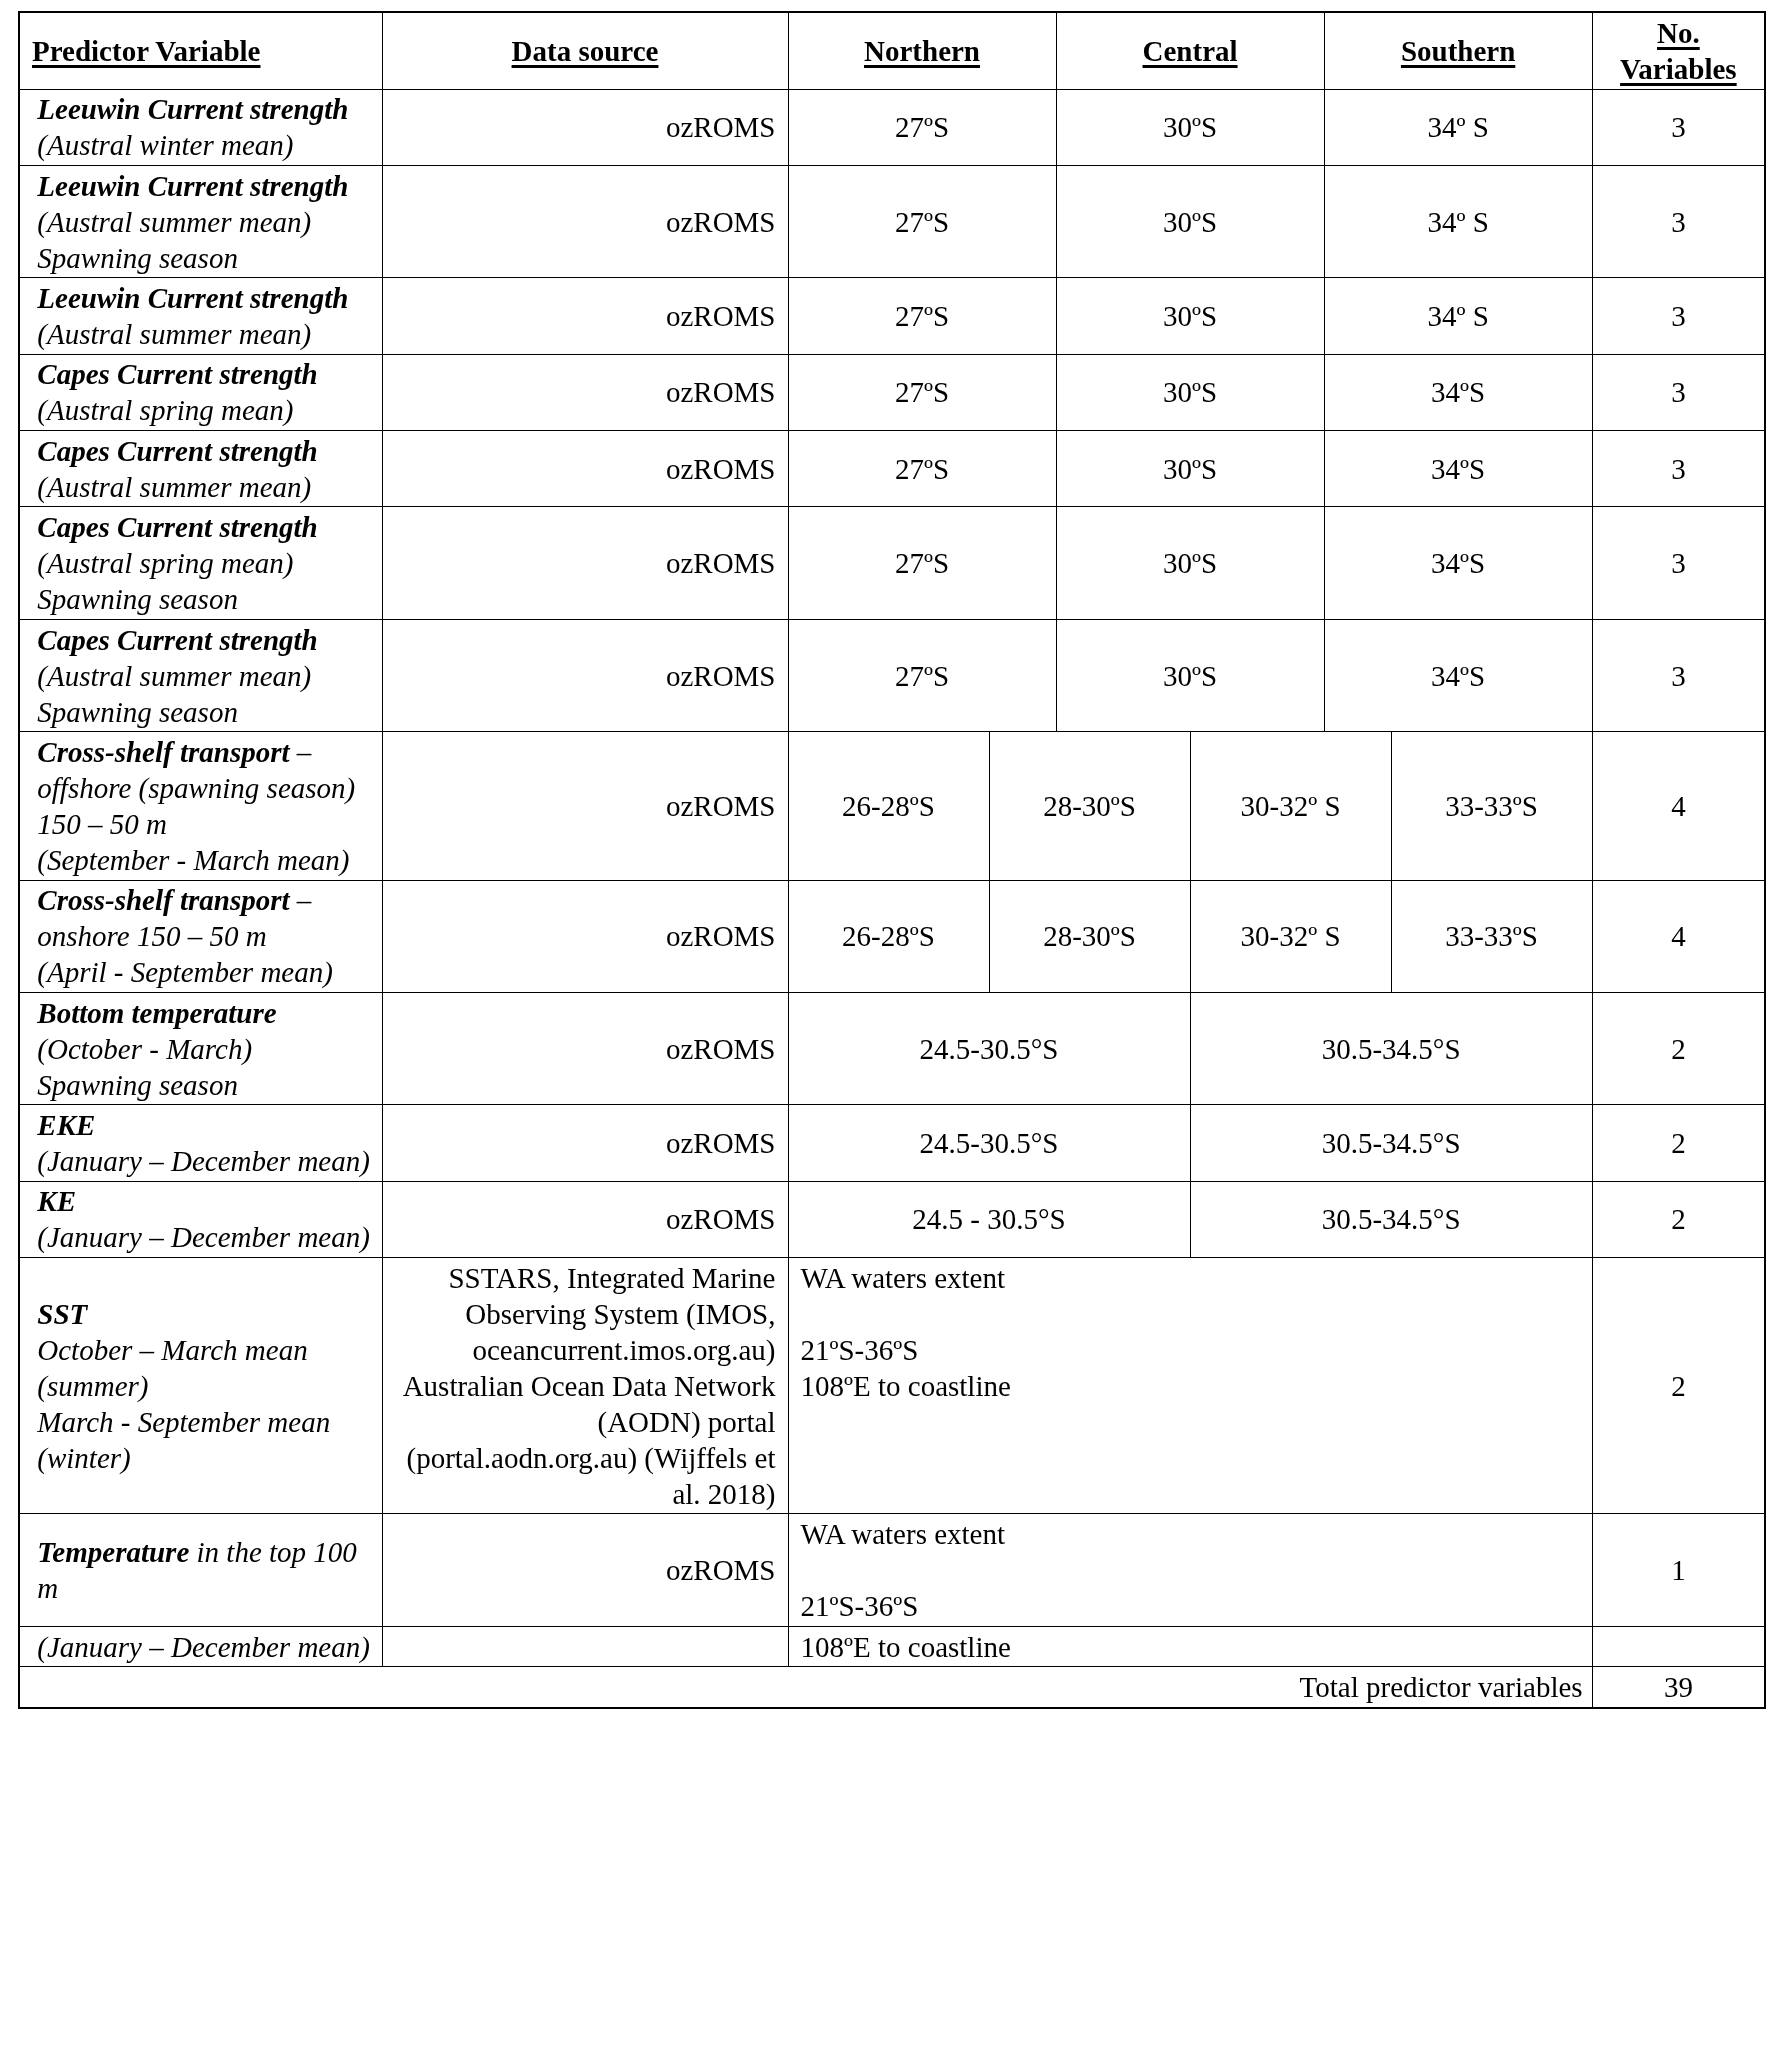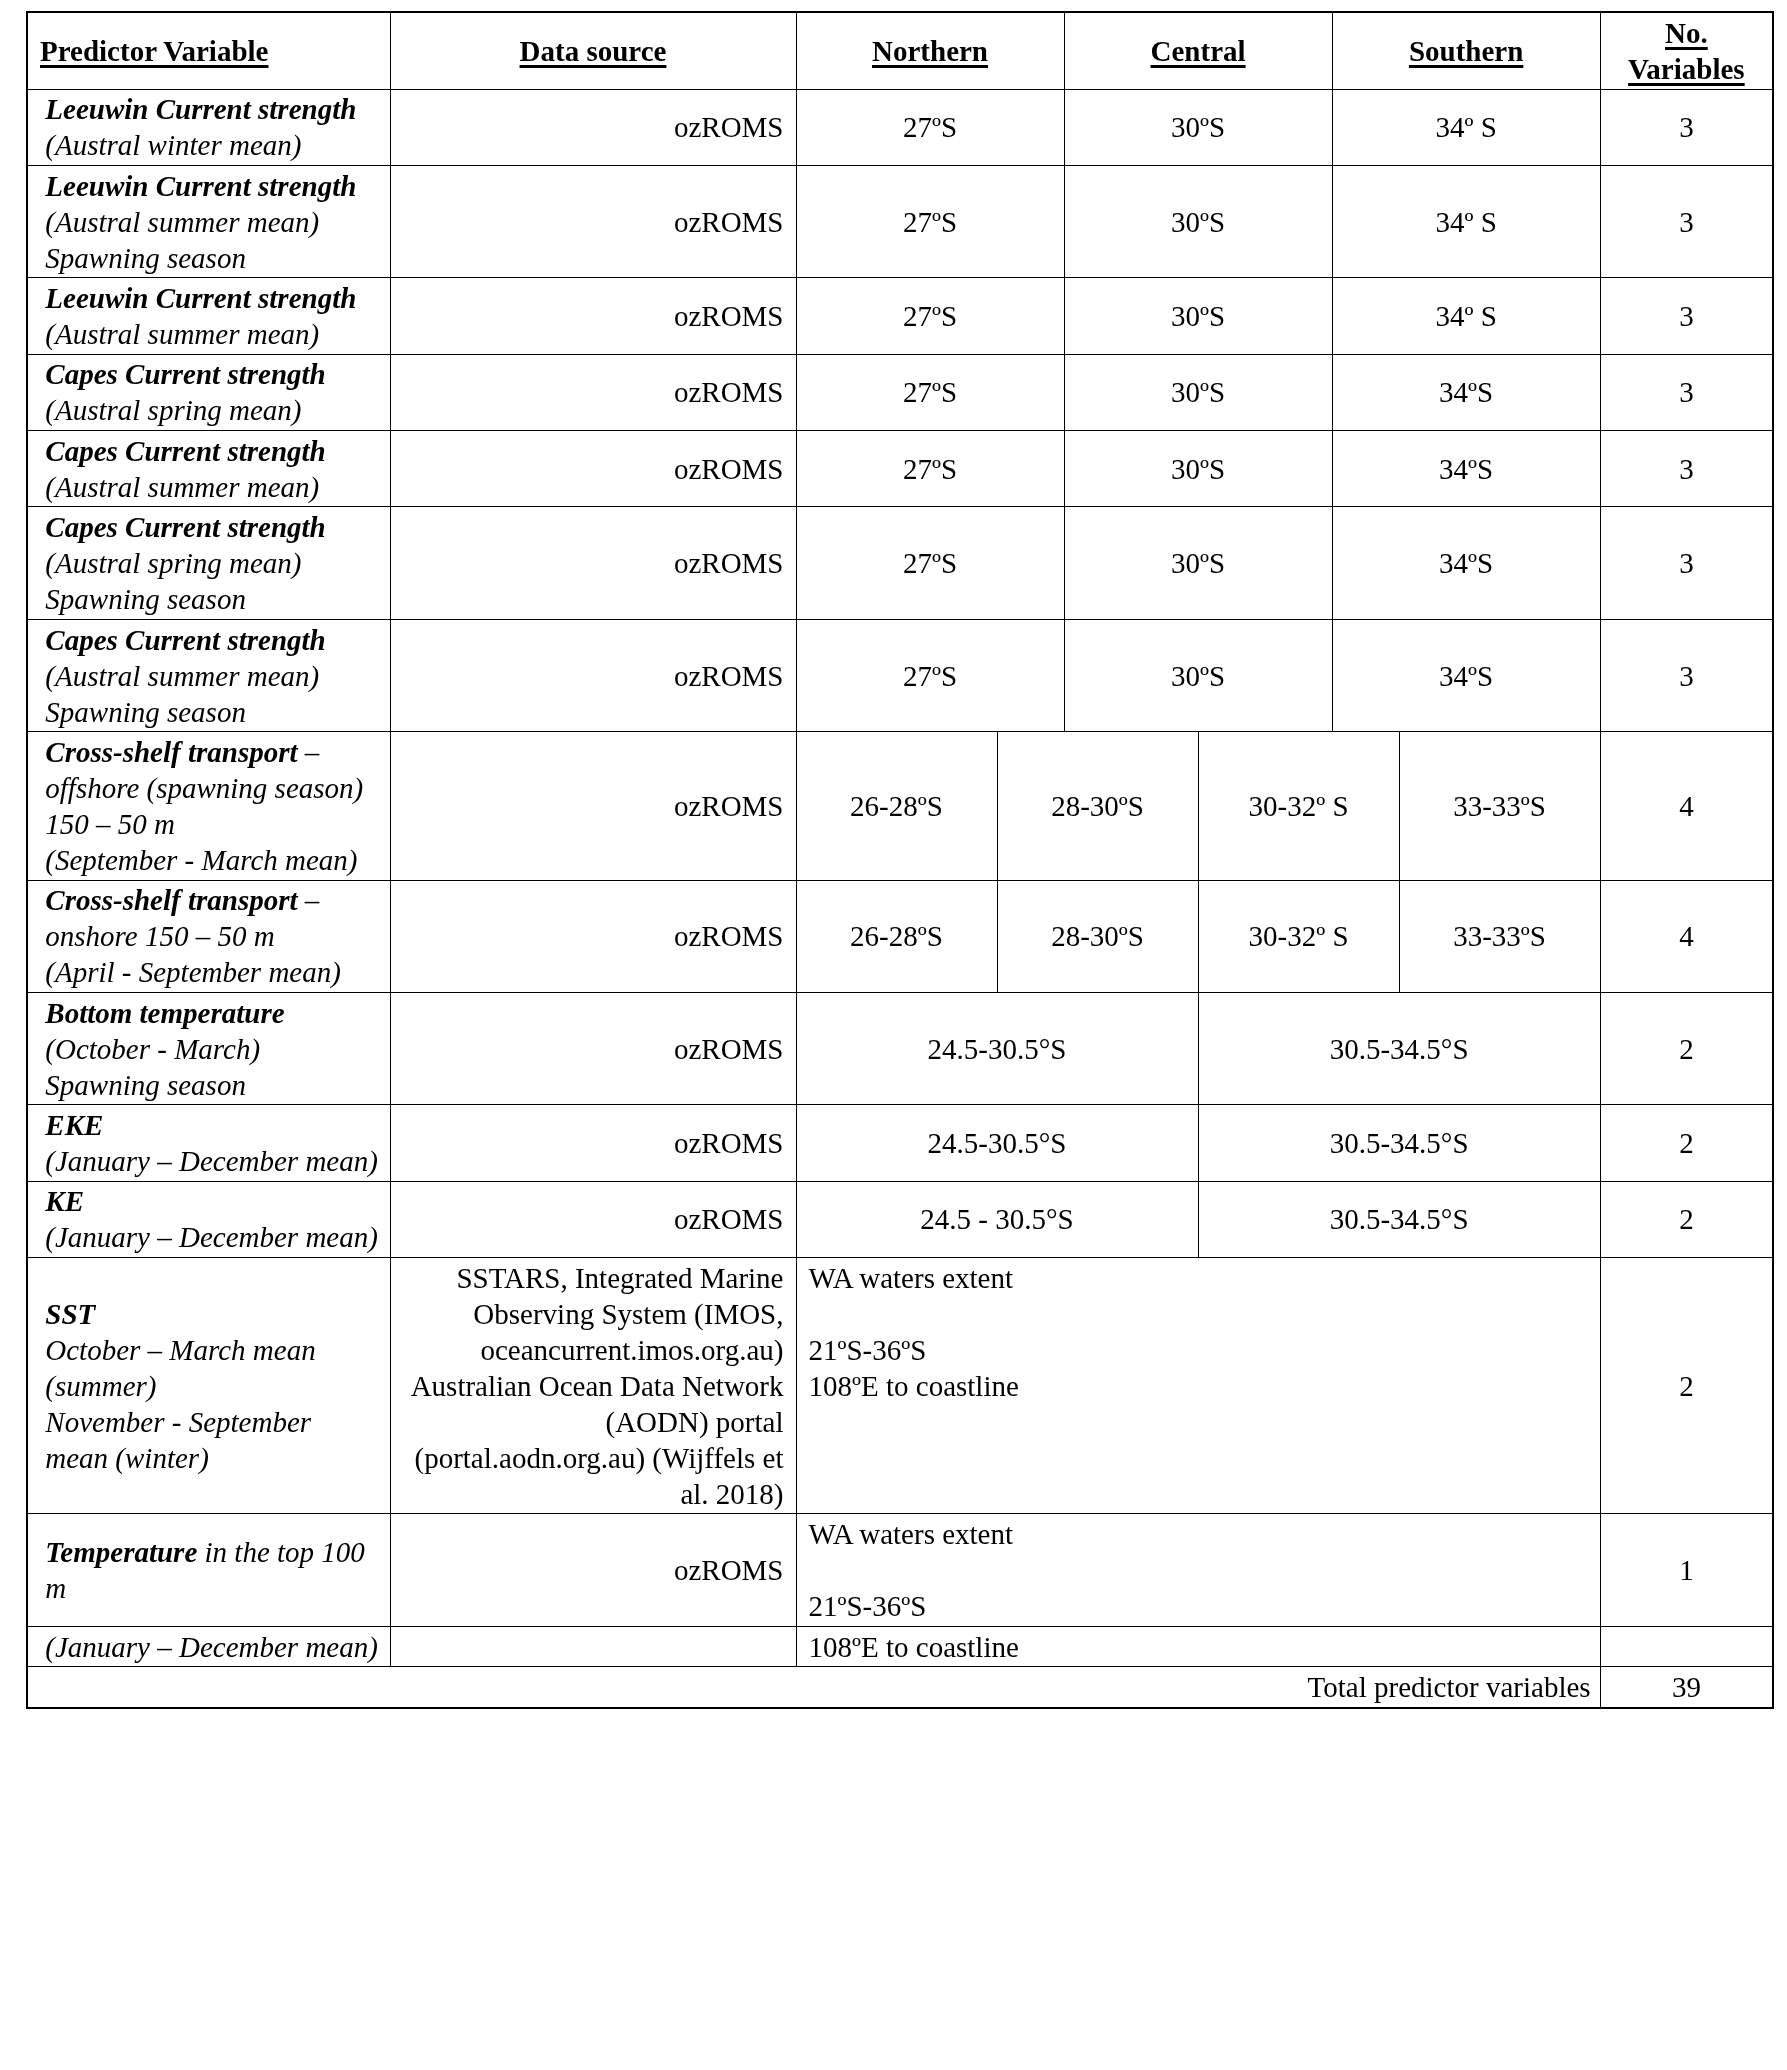--- a/index.html
+++ b/index.html
@@ -13,21 +13,20 @@
     font-family: "Liberation Serif", serif;
   }
   .page {
     padding: 11.2px 18px;
   }
   table.ptable {
     border-collapse: collapse;
     table-layout: fixed;
     width: 1644px;
     border: 2.6px solid #000;
-    margin-left: 8px;
   }
   .ptable th, .ptable td {
     border: 1.7px solid #000;
     font-size: 29px;
     line-height: 36px;
     padding: 1.7px 12px;
     vertical-align: middle;
     overflow: hidden;
   }
   .ptable th {
@@ -228,21 +227,21 @@
       <td class="src">ozROMS</td>
       <td class="zone" colspan="6">24.5 - 30.5°S</td>
       <td class="zone" colspan="6">30.5-34.5°S</td>
       <td class="nvar">2</td>
     </tr>
 
     <tr>
       <td class="var">
         <div class="b">SST</div>
         <div>October – March mean (summer)</div>
-        <div>November - September mean (winter)</div>
+        <div>March - September mean (winter)</div>
       </td>
       <td class="src vtop">SSTARS, Integrated Marine Observing System (IMOS, oceancurrent.imos.org.au) Australian Ocean Data Network (AODN) portal (portal.aodn.org.au) (Wijffels et al. 2018)</td>
       <td class="merged" colspan="12">
         <div>WA waters extent</div>
         <div class="sp"></div>
         <div>21ºS-36ºS</div>
         <div>108ºE to coastline</div>
       </td>
       <td class="nvar">2</td>
     </tr>

